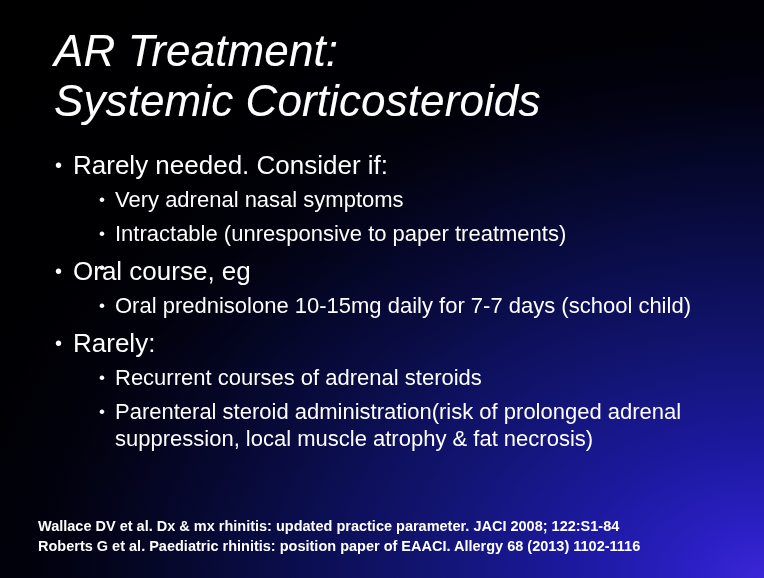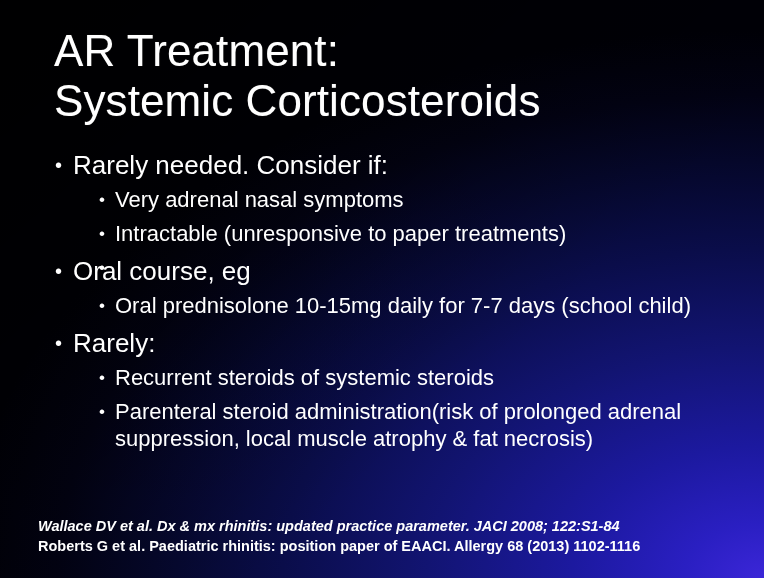--- a/index.html
+++ b/index.html
@@ -51,20 +51,21 @@
   .title {
     position: absolute;
     left: 54px;
     top: 26px;
     font-size: 44px;
     font-weight: 300;
     line-height: 50px;
     letter-spacing: 0.1px;
     white-space: pre-line;
     text-shadow: 0 0 1px rgba(255,255,255,0.25);
+    font-style: italic;
   }
 
   
   .body {
     position: absolute;
     left: 0;
     top: 150px;
     width: 764px;
   }
   .bullet {
@@ -111,21 +112,21 @@
     left: 0;
     top: 516px;
     width: 764px;
   }
   .citation {
     font-size: 14.5px;
     font-weight: 600;
     line-height: 20px;
     white-space: nowrap;
   }
-  .cite-1 { padding-left: 38px; font-style: italic; }
+  .cite-1 { padding-left: 38px; }
   .cite-2 { padding-left: 38px; }
 </style>
 </head>
 <body>
 
 <div id="slide">
   <div id="content">
 
     <div class="title">AR Treatment:
 Systemic Corticosteroids</div>
@@ -161,21 +162,21 @@
         </div>
       </div>
 
       <div class="group">
         <div class="bullet lvl1">
           <span class="dot">•</span>
           <span class="txt">Rarely:</span>
         </div>
         <div class="bullet lvl2">
           <span class="dot">•</span>
-          <span class="txt">Recurrent steroids of systemic steroids</span>
+          <span class="txt">Recurrent courses of adrenal steroids</span>
         </div>
         <div class="bullet lvl2">
           <span class="dot">•</span>
           <span class="txt">Parenteral steroid administration(risk of prolonged adrenal suppression, local muscle atrophy &amp; fat necrosis)</span>
         </div>
       </div>
 
     </div>
 
     <div class="citations">

